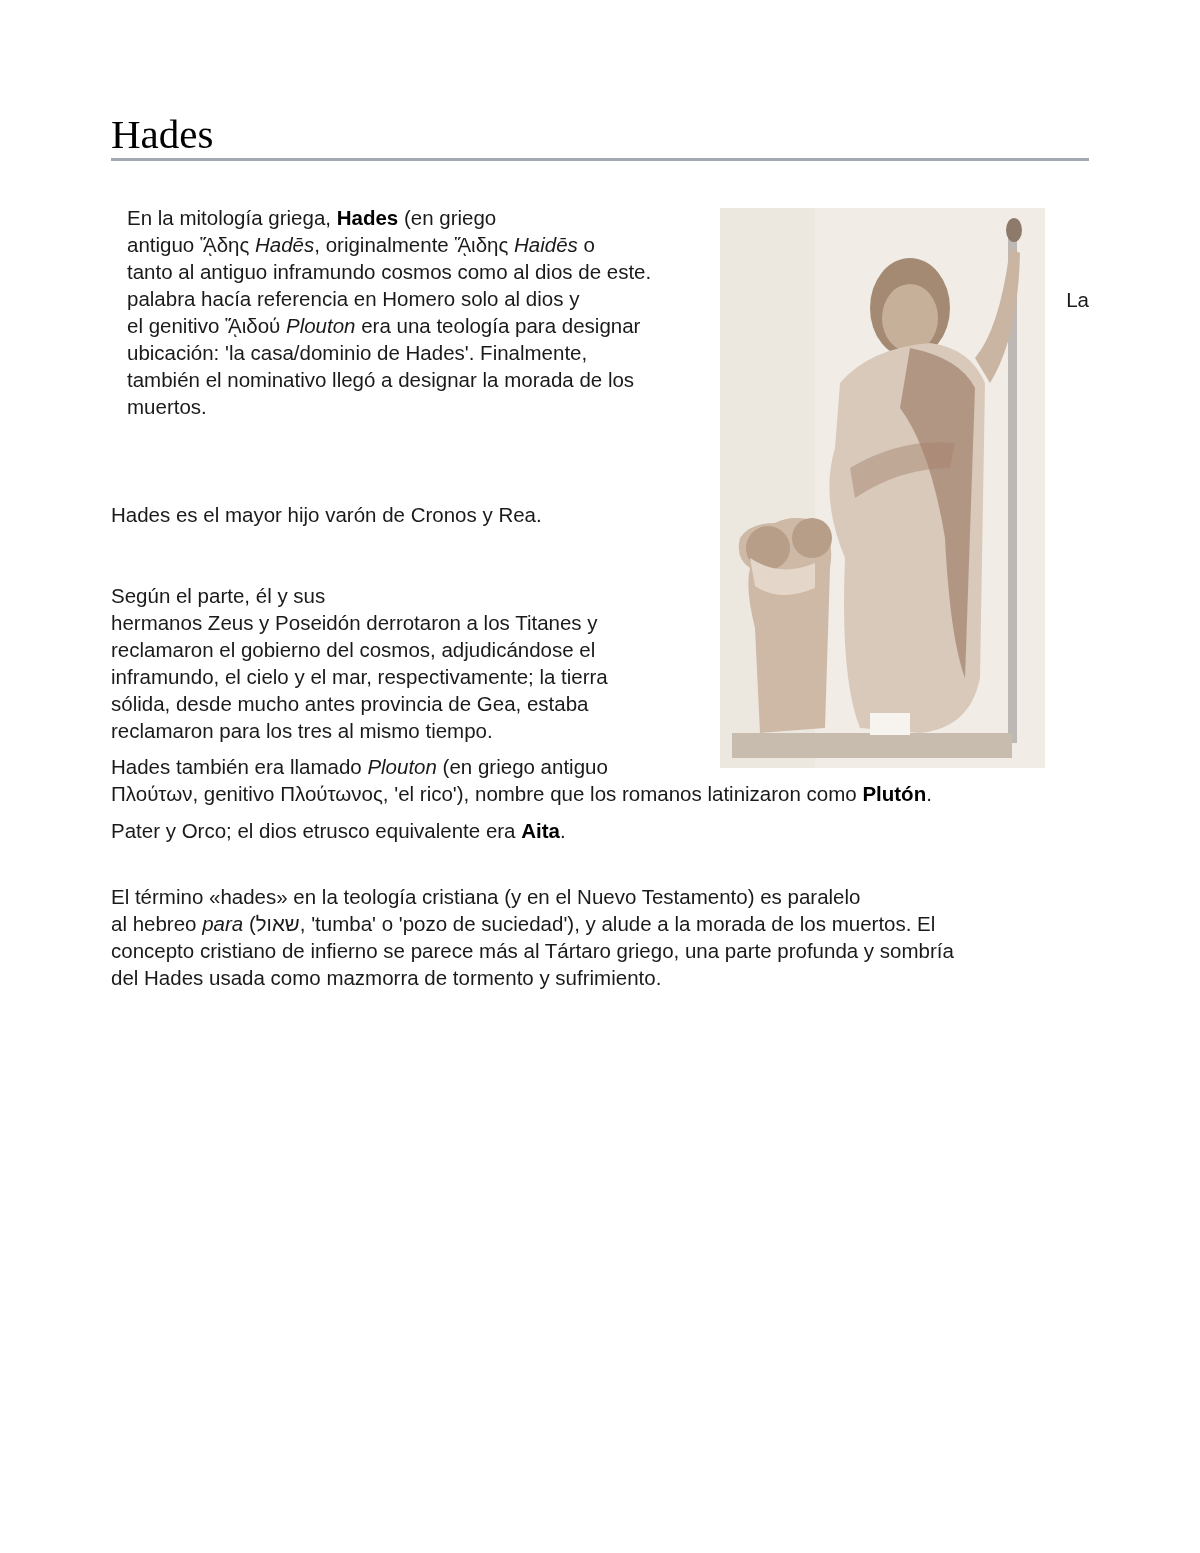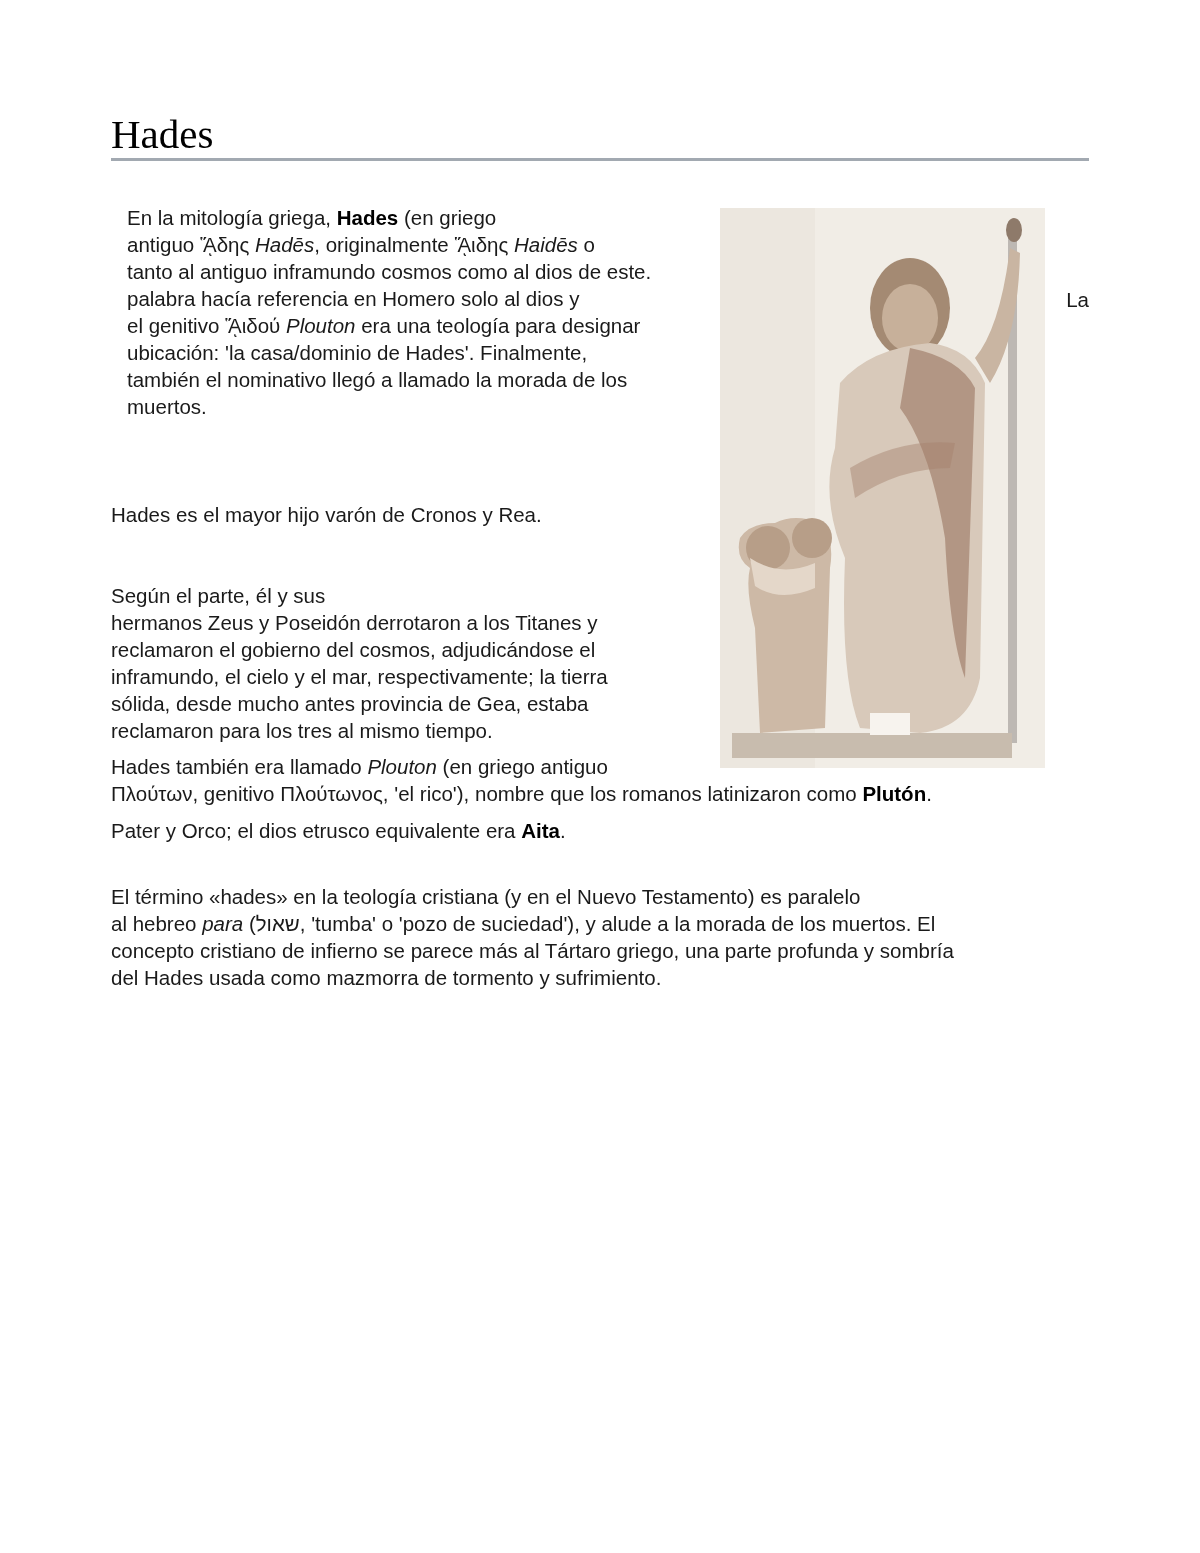--- a/index.html
+++ b/index.html
@@ -105,21 +105,21 @@
     </svg>
   </div>
 
   <div class="p p1 text">
     <span class="ln"><span>En la mitología griega, </span><b>Hades</b><span> (en griego</span></span>
     <span class="ln"><span>antiguo ᾍδης </span><i>Hadēs</i><span>, originalmente ᾍιδης </span><i>Haidēs</i><span> o</span></span>
     <span class="ln">tanto al antiguo inframundo cosmos como al dios de este.</span>
     <span class="ln">palabra hacía referencia en Homero solo al dios y</span>
     <span class="ln"><span>el genitivo ᾍιδού </span><i>Plouton</i><span> era una teología para designar</span></span>
     <span class="ln">ubicación: 'la casa/dominio de Hades'. Finalmente,</span>
-    <span class="ln">también el nominativo llegó a llamado la morada de los</span>
+    <span class="ln">también el nominativo llegó a designar la morada de los</span>
     <span class="ln">muertos.</span>
   </div>
   <span class="p1-la text">La</span>
 
   <div class="p p2 text">Hades es el mayor hijo varón de Cronos y Rea.</div>
 
   <div class="p p3 text">
     <span class="ln">Según el parte, él y sus</span>
     <span class="ln">hermanos Zeus y Poseidón derrotaron a los Titanes y</span>
     <span class="ln">reclamaron el gobierno del cosmos, adjudicándose el</span>

